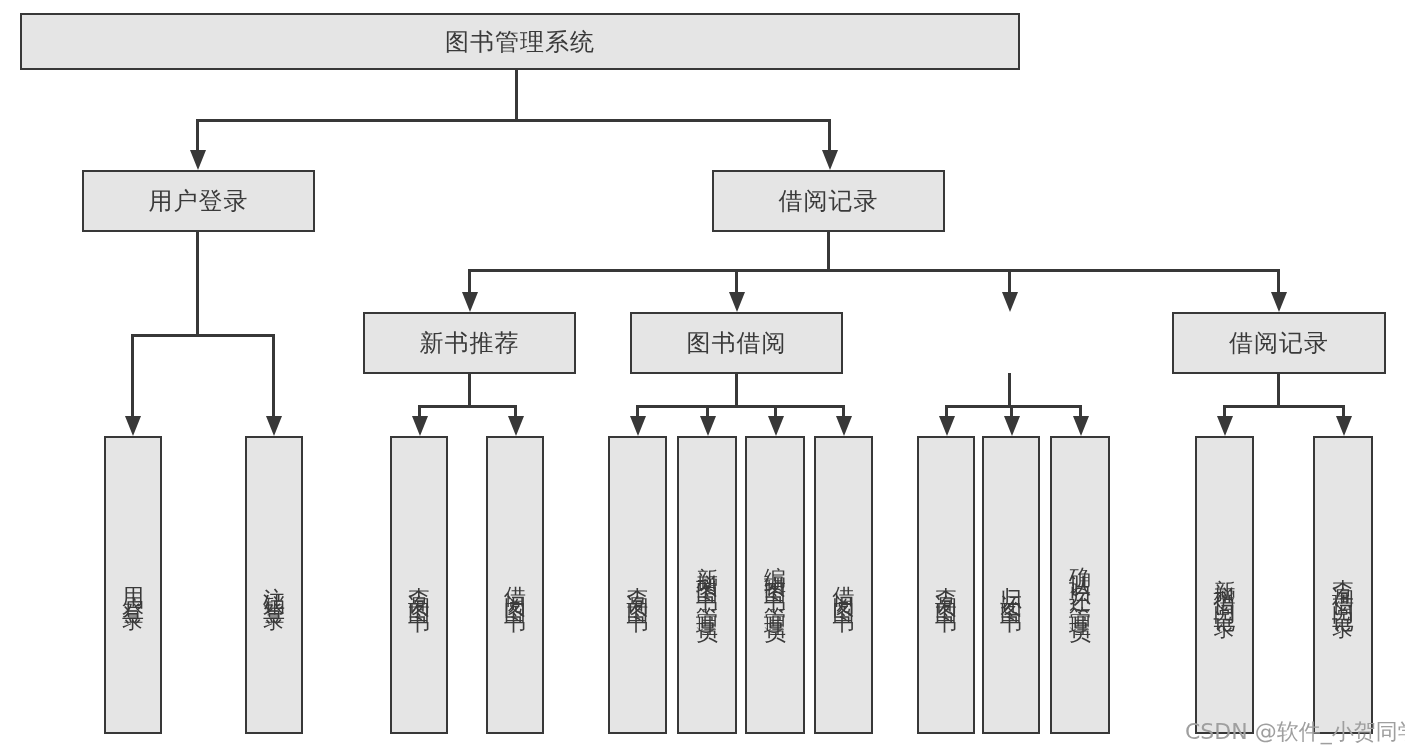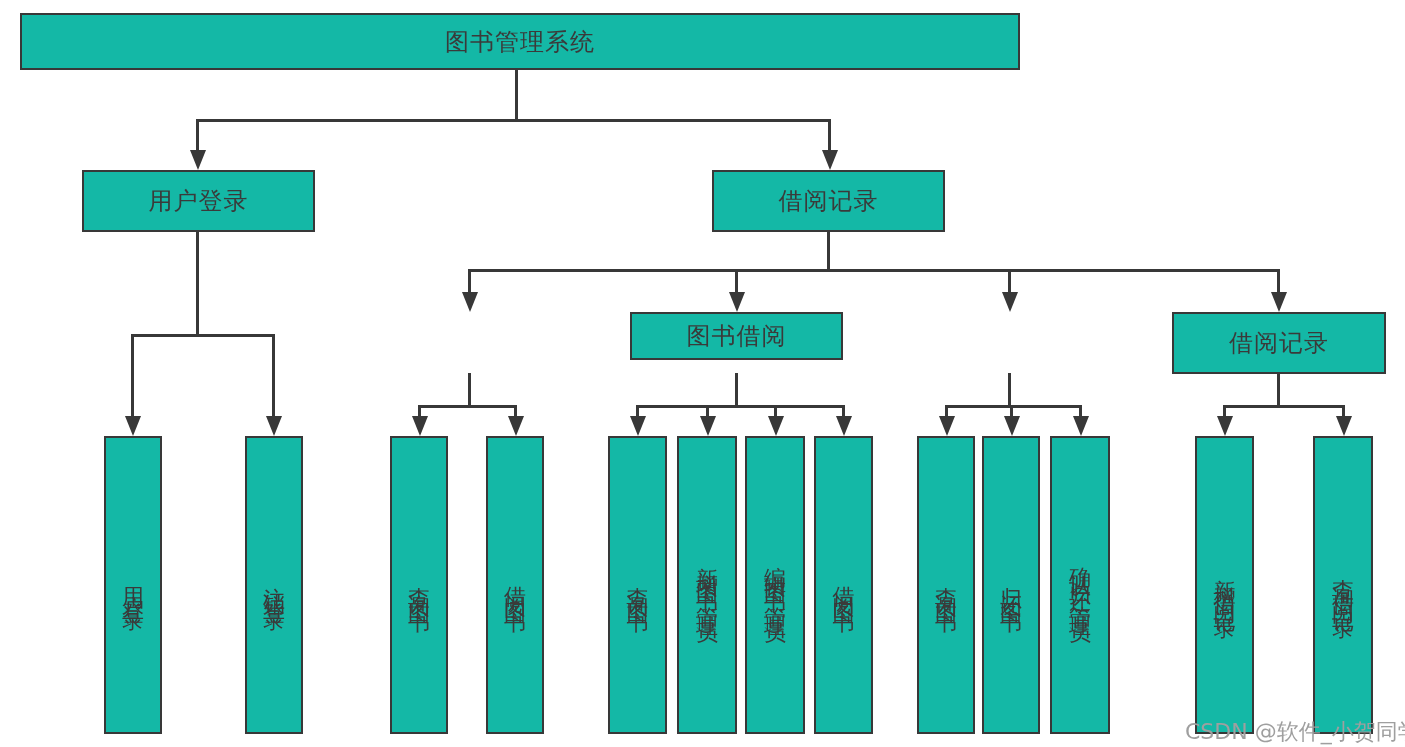--- a/index.html
+++ b/index.html
@@ -13,21 +13,21 @@
     width: 1405px;
     height: 747px;
     background: #ffffff;
     overflow: hidden;
     color: #3a3a3a;
   }
   .box {
     position: absolute;
     box-sizing: border-box;
     border: 2.5px solid #383838;
-    background: #14b8a6;
+    background: #e5e5e5;
     display: flex;
     align-items: center;
     justify-content: center;
     z-index: 2;
   }
   .box .lbl {
     font-size: 24px;
     color: #3a3a3a;
     white-space: nowrap;
     letter-spacing: 1px;
@@ -123,21 +123,24 @@
     <span class="lbl">图书管理系统</span>
   </div>
 
   <div class="box" style="left:82px;top:170px;width:233px;height:62px">
     <span class="lbl">用户登录</span>
   </div>
   <div class="box" style="left:712px;top:170px;width:233px;height:62px">
     <span class="lbl">借阅记录</span>
   </div>
 
-  <div class="box" style="left:630px;top:312px;width:213px;height:48px">
+  <div class="box" style="left:363px;top:312px;width:213px;height:62px">
+    <span class="lbl">新书推荐</span>
+  </div>
+  <div class="box" style="left:630px;top:312px;width:213px;height:62px">
     <span class="lbl">图书借阅</span>
   </div>
   <div class="box" style="left:1172px;top:312px;width:214px;height:62px">
     <span class="lbl">借阅记录</span>
   </div>
 
   <div class="box vbox" style="left:104px;top:436px;width:58px;height:298px">
     <span class="lbl">用户登录</span>
   </div>
   <div class="box vbox" style="left:245px;top:436px;width:58px;height:298px">

